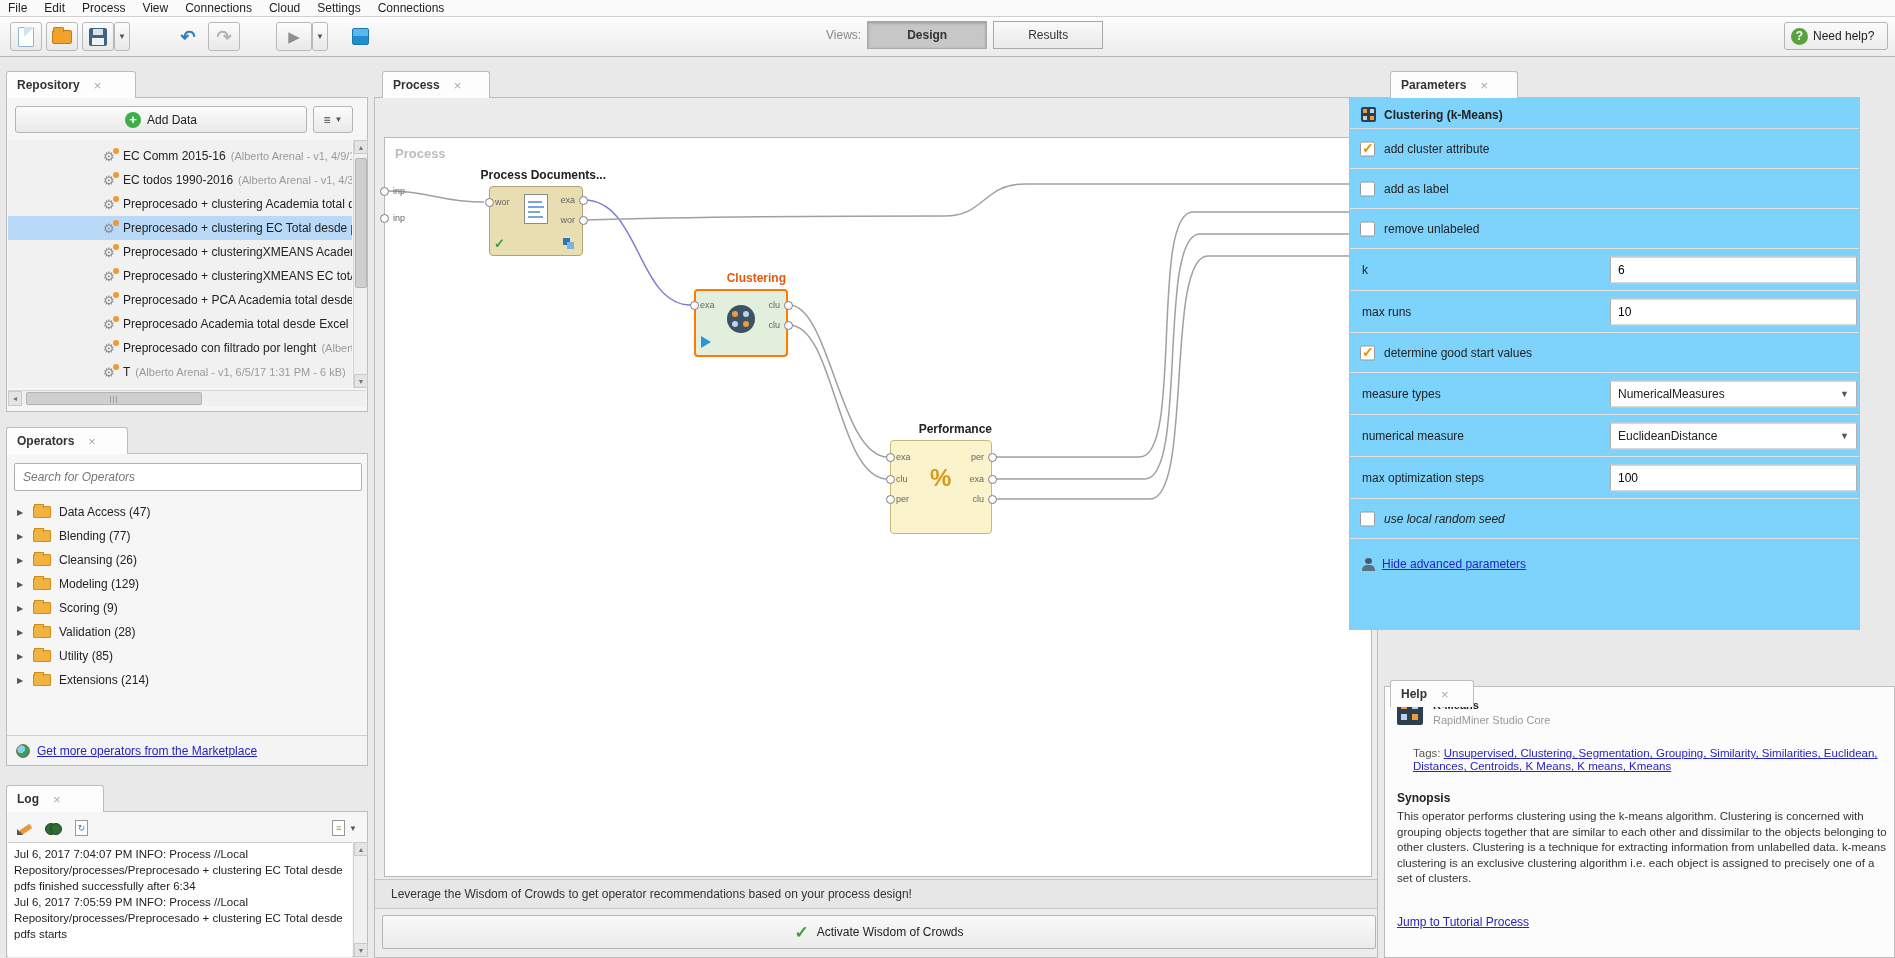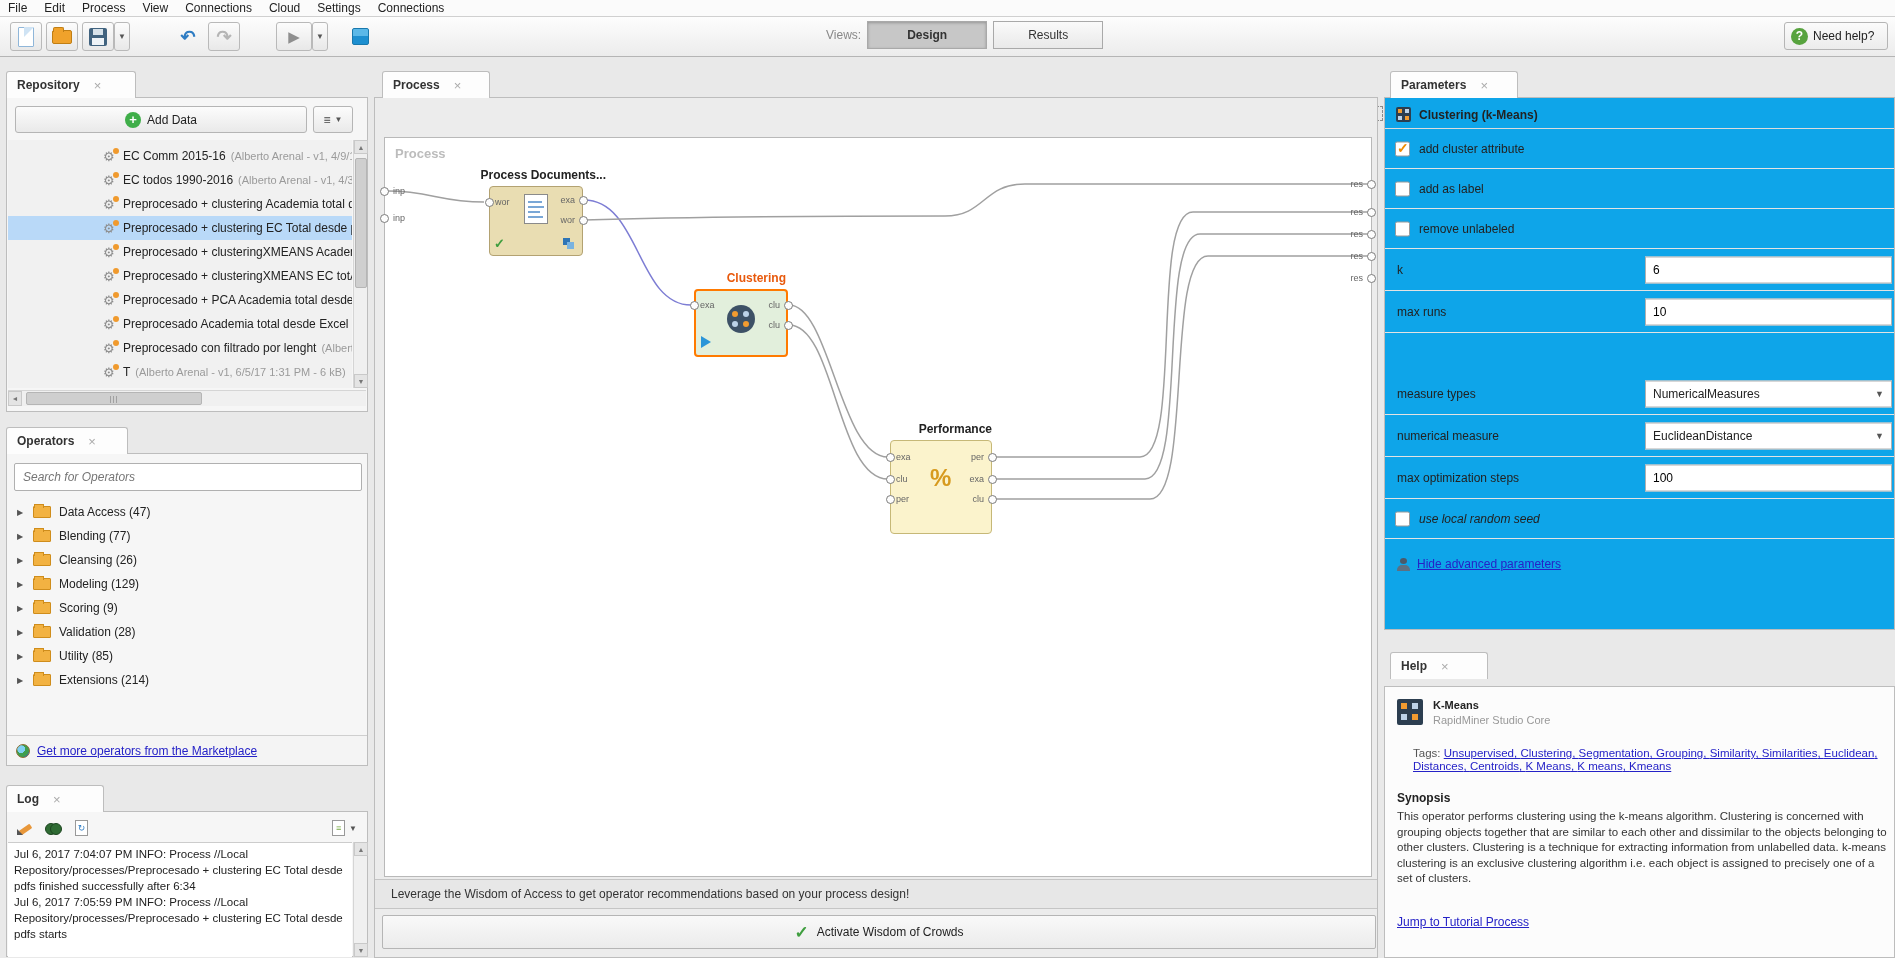--- a/index.html
+++ b/index.html
@@ -478,32 +478,32 @@
   <span class="plabel" style="left:511px;top:356px">per</span>
   <span class="port" style="left:603px;top:315px"></span>
   <span class="plabel r" style="left:571px;top:314px">per</span>
   <span class="port" style="left:603px;top:337px"></span>
   <span class="plabel r" style="left:571px;top:336px">exa</span>
   <span class="port" style="left:603px;top:357px"></span>
   <span class="plabel r" style="left:571px;top:356px">clu</span>
 </div>
 
 <div id="wisdom-bar">
-  <span>Leverage the Wisdom of Access to get operator recommendations based on your process design!</span>
+  <span>Leverage the Wisdom of Crowds to get operator recommendations based on your process design!</span>
 </div>
 <div id="wisdom-btn">
   <span class="check">✓</span>
   <span>Activate Wisdom of Crowds</span>
 </div>
 
 <div class="tab" style="left:1390px;top:71px;width:128px">
   <span>Parameters</span>
   <span class="close">×</span>
 </div>
-<div class="panel" style="left:1384px;top:97px;width:511px;height:533px;background:#0ea5e9">
+<div class="panel" style="left:1349px;top:97px;width:511px;height:533px;background:#7dd3fc">
   <div id="param-header">
     <span class="km-icon"></span>
     <span>Clustering (k-Means)</span>
   </div>
   <div class="prow" style="top:31px;height:40px">
     <span class="cb checked"></span>
     <span class="lbl">add cluster attribute</span>
   </div>
   <div class="prow" style="top:71px;height:40px">
     <span class="cb"></span>
@@ -513,20 +513,24 @@
     <span class="cb"></span>
     <span class="lbl">remove unlabeled</span>
   </div>
   <div class="prow" style="top:151px;height:42px">
     <span class="lbl">k</span>
     <input class="pinput" value="6" style="">
   </div>
   <div class="prow" style="top:193px;height:42px">
     <span class="lbl">max runs</span>
     <input class="pinput" value="10" style="">
+  </div>
+  <div class="prow" style="top:235px;height:40px">
+    <span class="cb checked"></span>
+    <span class="lbl">determine good start values</span>
   </div>
   <div class="prow" style="top:275px;height:42px">
     <span class="lbl">measure types</span>
     <span class="pselect">
         <span>NumericalMeasures</span>
         <span class="car">▼</span>
       </span>
   </div>
   <div class="prow" style="top:317px;height:42px">
     <span class="lbl">numerical measure</span>
@@ -542,21 +546,21 @@
   <div class="prow" style="top:401px;height:40px;border-bottom:1px solid #e3e3e3">
     <span class="cb"></span>
     <span class="lbl" style="font-style:italic">use local random seed</span>
   </div>
   <div id="adv-link-row">
     <span class="person"></span>
     <a class="link" href="#">Hide advanced parameters</a>
   </div>
 </div>
 
-<div class="tab" style="left:1390px;top:652px;width:98px">
+<div class="tab" style="left:1390px;top:680px;width:84px">
   <span>Help</span>
   <span class="close">×</span>
 </div>
 <div class="panel" style="left:1384px;top:686px;width:511px;height:272px;background:#fcfcfc">
   <div id="help-title-row">
     <span class="km-icon big"></span>
     <div>
       <div id="help-title">K-Means</div>
       <div id="help-sub">RapidMiner Studio Core</div>
     </div>

